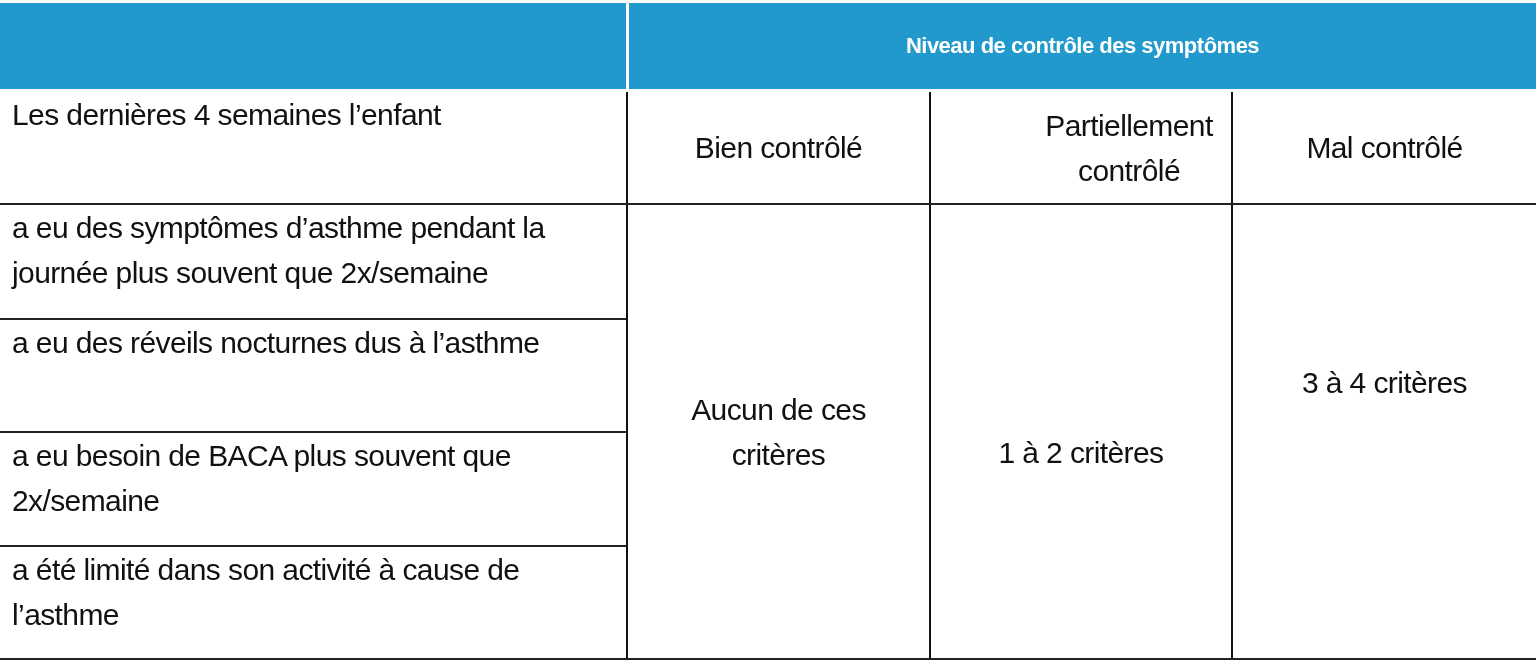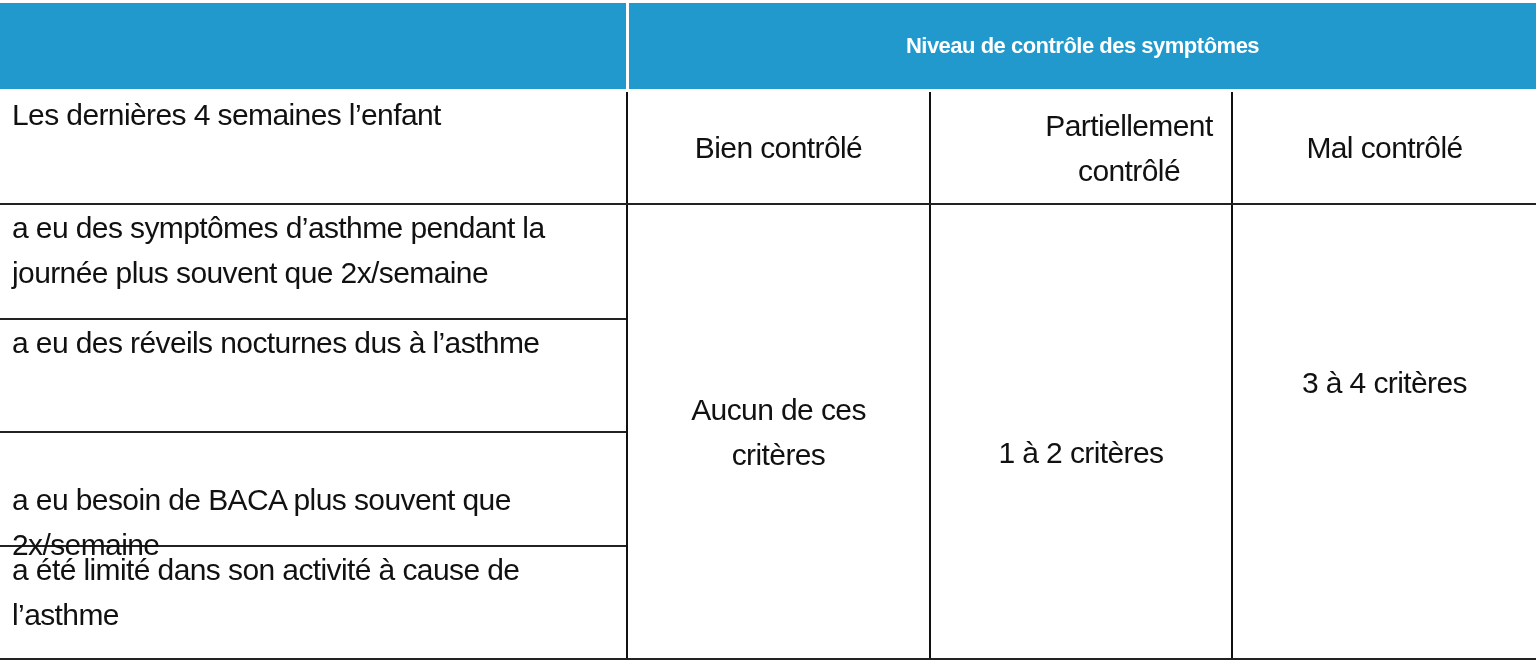--- a/index.html
+++ b/index.html
@@ -47,21 +47,21 @@
     <span>Mal contrôlé</span>
   </div>
 
   <div class="cell left-cell" style="top:205px; height:113px;">
     <span>a eu des symptômes d’asthme pendant la journée plus souvent que 2x/semaine</span>
   </div>
   <div class="cell left-cell" style="top:320px; height:111px;">
     <span>a eu des réveils nocturnes dus à l’asthme</span>
   </div>
   <div class="cell left-cell" style="top:433px; height:112px;">
-    <span style="width:560px;margin-top:44px;">a eu besoin de BACA plus souvent que 2x/semaine</span>
+    <span style="width:560px;">a eu besoin de BACA plus souvent que 2x/semaine</span>
   </div>
   <div class="cell left-cell" style="top:547px; height:111px;">
     <span>a été limité dans son activité à cause de l’asthme</span>
   </div>
 
   <div class="cell center-cell" style="left:628px; width:301px; top:205px; height:453px;">
     <span style="width:180px;">Aucun de ces critères</span>
   </div>
   <div class="cell center-cell" style="left:931px; width:300px; top:205px; height:495px;">
     <span>1 à 2 critères</span>

